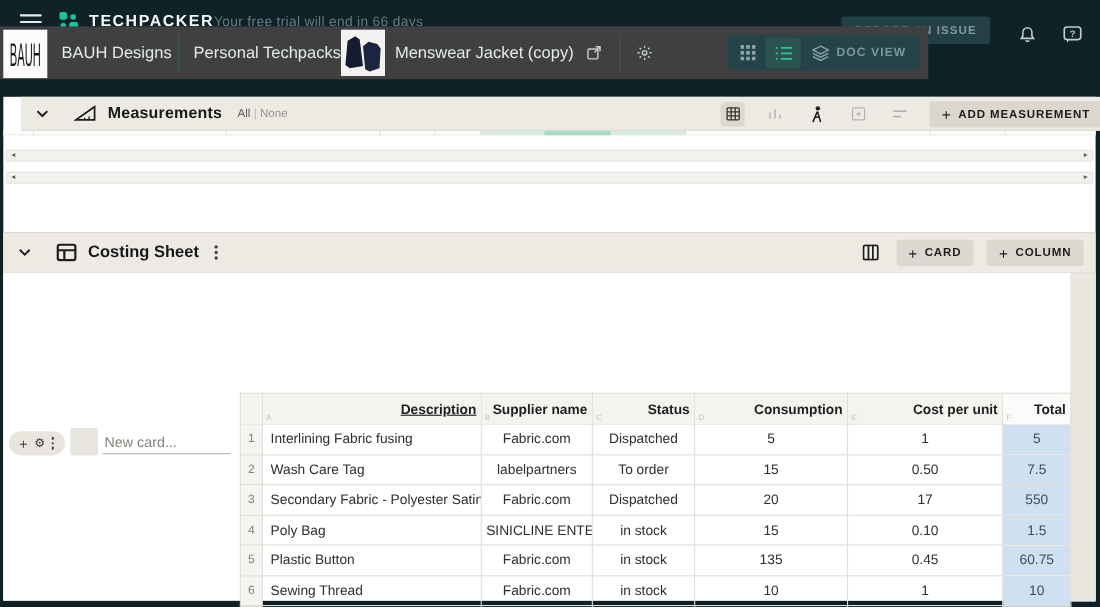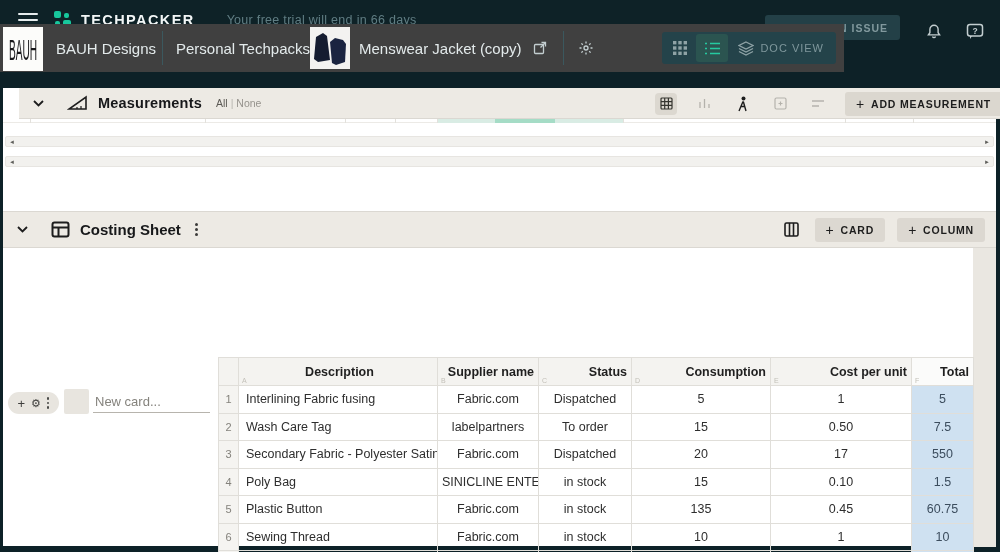--- a/index.html
+++ b/index.html
@@ -10,39 +10,39 @@
   .topbar{position:absolute;left:0;top:0;width:1000px;height:40px;background:#0e2227;display:flex;align-items:center;}
   .hamburger{margin-left:18px;width:20px;display:inline-flex;flex-direction:column;gap:4px;cursor:pointer;}
   .hamburger i{display:block;height:2px;background:#e6eced;border-radius:1px;}
   .tp-logo{position:relative;width:18px;height:18px;margin-left:16px;}
   .tp-logo i{position:absolute;background:#17c79c;border-radius:2px;}
   .tp-logo .a{left:0;top:0;width:7px;height:7px;}
   .tp-logo .b{left:10px;top:2px;width:5px;height:5px;}
   .tp-logo .c{left:1px;top:10px;width:5px;height:5px;}
   .tp-logo .d{left:9px;top:9px;width:8px;height:8px;}
   .tp-brand{margin-left:9px;color:#f2f6f6;font-size:14.5px;font-weight:bold;letter-spacing:1.4px;}
-  .trial{margin-left:32px;color:#607d83;font-size:12.5px;letter-spacing:.3px;}
+  .trial{color:#607d83;font-size:12.5px;letter-spacing:.3px;}
   .top-right{position:absolute;right:0;top:0;height:40px;display:flex;align-items:flex-end;}
   .report-btn{height:25px;padding:0 12px;background:#234047;border:none;border-radius:3px;color:#82999e;font-size:10.5px;font-weight:bold;letter-spacing:1px;cursor:pointer;}
   .bell{margin-left:26px;}
   .help{margin-left:24px;margin-right:16px;}
 
   
   .subbar{position:absolute;left:0;top:24px;width:844px;height:48px;background:#404040;}
   .bauh-box{position:absolute;left:3px;top:3px;width:40px;height:44px;background:#fcfcfa;display:flex;align-items:center;justify-content:center;overflow:hidden;}
   .bauh-box span{font-family:"Liberation Sans",sans-serif;font-size:13px;color:#18181a;font-weight:400;transform:scaleY(2.3) scaleX(.78);letter-spacing:0;}
   .crumb{position:absolute;top:0;height:48px;display:flex;align-items:center;color:#e3eaeb;font-size:15px;white-space:nowrap;}
   .vdiv{position:absolute;top:7px;width:1px;height:34px;background:#3b585e;}
   .thumb{position:absolute;left:310px;top:3px;width:40px;height:42px;background:#f3f2f0;overflow:hidden;}
   .sub-icon{position:absolute;top:0;height:48px;display:flex;align-items:center;cursor:pointer;}
   .view-group{position:absolute;right:8px;top:8px;height:32px;background:#24434a;border-radius:3px;display:flex;align-items:center;padding:2px;}
   .vg-btn{height:28px;width:32px;display:flex;align-items:center;justify-content:center;border-radius:3px;cursor:pointer;}
   .vg-btn.active{background:#2b5450;}
   .vg-doc{display:flex;align-items:center;gap:6px;padding:0 10px;cursor:pointer;}
-  .vg-doc span{color:#7f979c;font-size:11px;font-weight:normal;letter-spacing:1px;}
+  .vg-doc span{color:#7f979c;font-size:11px;font-weight:bold;letter-spacing:1px;}
 
   
   .app{position:absolute;left:3px;top:88px;width:993px;height:458px;background:#ffffff;}
 
   .meas-bar{position:absolute;left:16px;top:0;width:993px;height:31px;background:#edeae4;border-bottom:1px solid #dbd8d2;display:flex;align-items:center;}
   .chev{display:inline-flex;align-items:center;justify-content:center;width:14px;cursor:pointer;}
   .meas-bar .chev{margin-left:12px;}
   .sec-icon{margin-left:22px;display:inline-flex;align-items:center;}
   .meas-title{margin-left:10px;font-size:14.5px;font-weight:bold;color:#17181a;letter-spacing:.2px;}
   .allnone{margin-left:14px;font-size:10.5px;color:#5c5a55;}
@@ -87,21 +87,21 @@
   .newcard-input{position:absolute;left:90px;top:143px;width:117px;height:22px;border:none;border-bottom:1px solid #b7b4ad;background:transparent;font-size:13px;color:#555;outline:none;}
   .newcard-input::placeholder{color:#85837d;}
 
   
   .ctable-wrap{position:absolute;left:215px;top:109px;}
   table.ctable{border-collapse:collapse;table-layout:fixed;width:755px;}
   .ctable col.c0{width:20px;} .ctable col.c1{width:199px;} .ctable col.c2{width:101px;}
   .ctable col.c3{width:93px;} .ctable col.c4{width:139px;} .ctable col.c5{width:141px;} .ctable col.c6{width:62px;}
   .ctable th,.ctable td{border:1px solid #e0ded9;font-size:12.5px;color:#2e2e2e;overflow:hidden;white-space:nowrap;padding:0 4px;}
   .ctable th{height:28px;background:#f4f3f0;font-weight:bold;color:#1f1f1f;position:relative;text-align:right;}
-  .ctable th.h-desc{text-align:center;padding-left:7px;}
+  .ctable th.h-desc{text-align:right;padding-left:7px;text-decoration:underline;}
   .ctable th.h-tot{background:#fbfbfa;}
   .ctable th .colletter{position:absolute;left:3px;bottom:1px;font-size:7px;font-weight:400;color:#c3c0b9;}
   .ctable td{height:27.5px;text-align:center;}
   .ctable td.desc{text-align:left;padding-left:7px;}
   .ctable td.num{background:#f5f4f1;color:#84827c;font-size:11px;padding:0 2px;}
   .ctable td.tot{background:#cfe1f1;color:#3c4d5e;}
 
   svg{display:block;}
 </style>
 </head>

